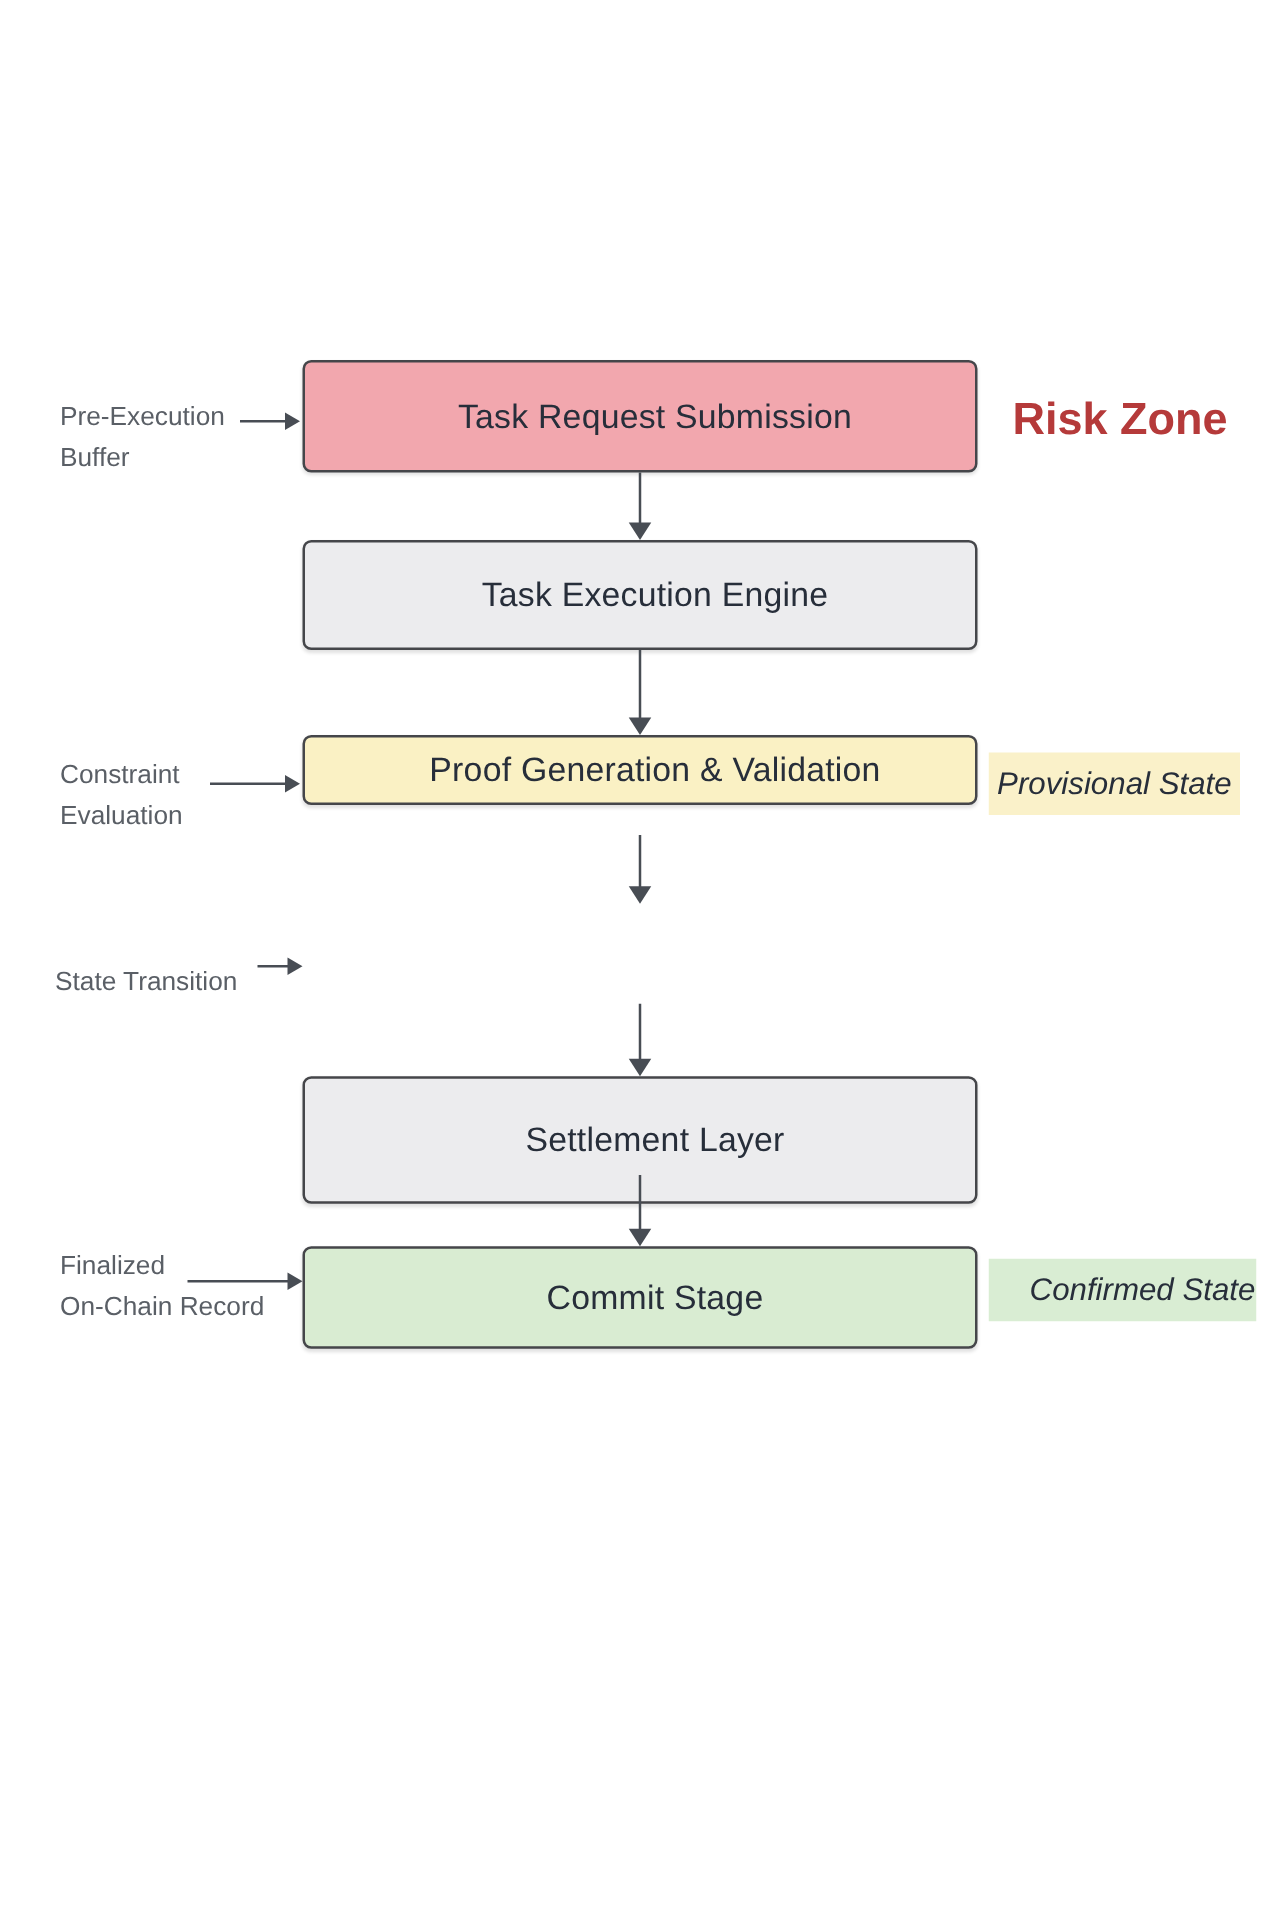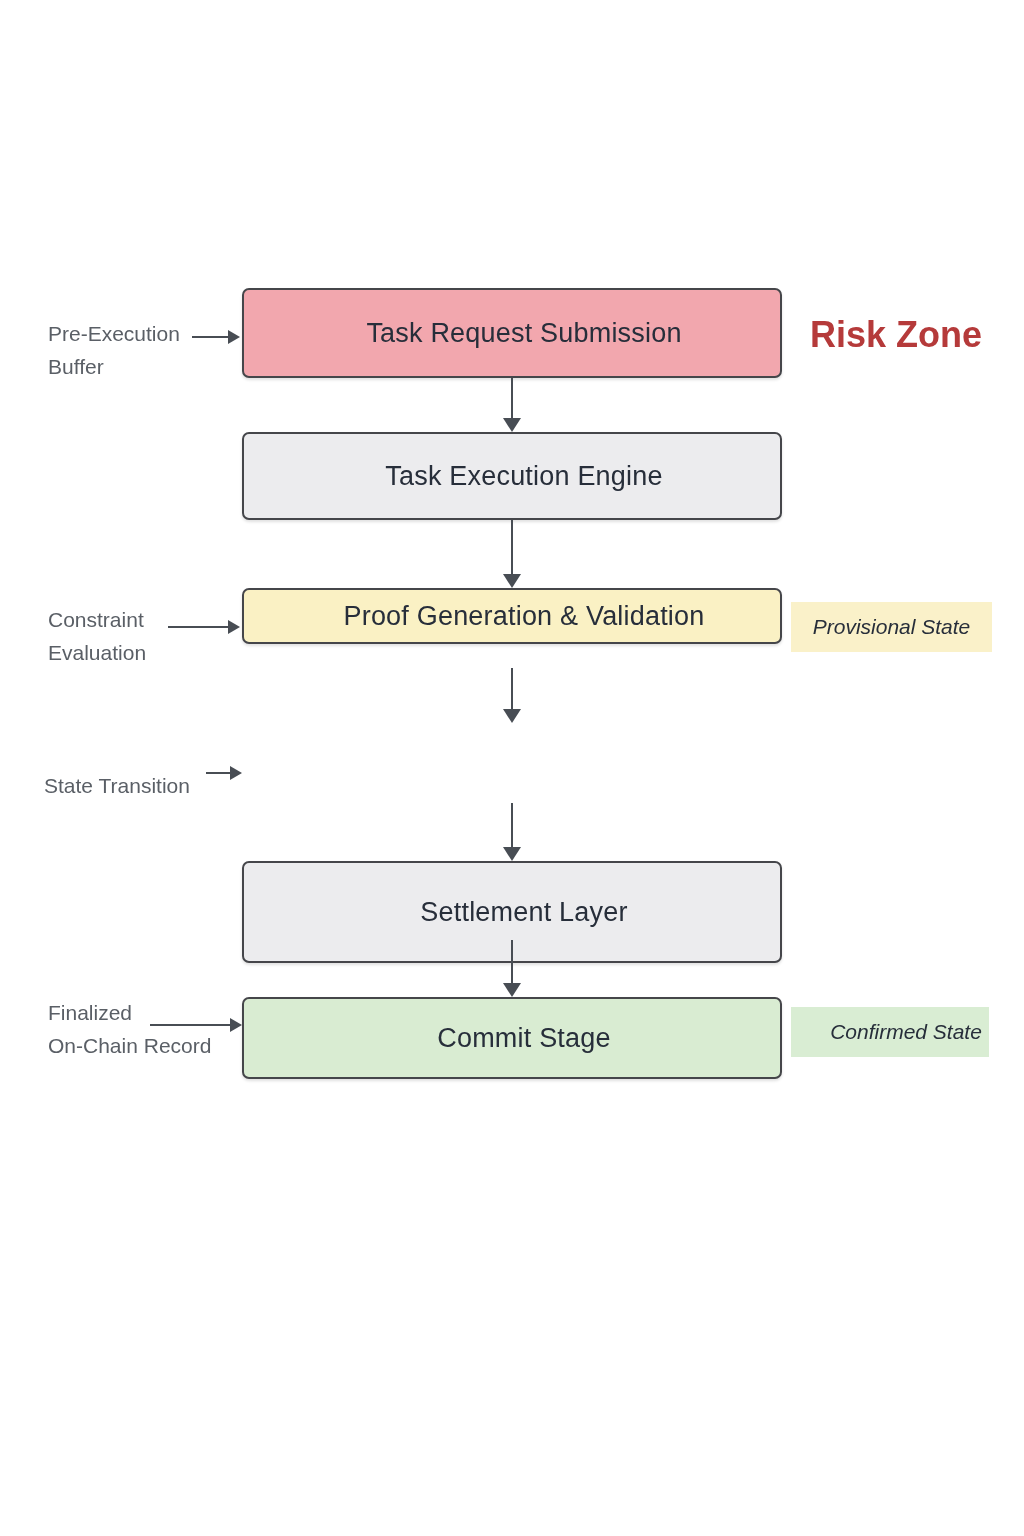--- a/index.html
+++ b/index.html
@@ -104,30 +104,30 @@
     font-weight: bold;
     color: var(--risk-text, #b53a3a);
     white-space: nowrap;
   }
   .state-label {
     position: absolute;
     display: flex;
     align-items: center;
     justify-content: center;
     font-style: italic;
-    font-size: 21px;
+    font-size: 25px;
     color: var(--node-text, #272e3a);
     white-space: nowrap;
   }
   .provisional-hl {
     left: 791px; top: 602px; width: 201px; height: 50px;
     background: var(--yellow-highlight, #faf1c9);
   }
   .confirmed-hl {
-    left: 791px; top: 1007px; width: 198px; height: 50px;
+    left: 791px; top: 1007px; width: 214px; height: 50px;
     background: var(--green-highlight, #d9edd3);
     padding-left: 32px;
   }
 </style>
 </head>
 <body>
 
 <div class="canvas">
 
   <div class="node risk n1">

